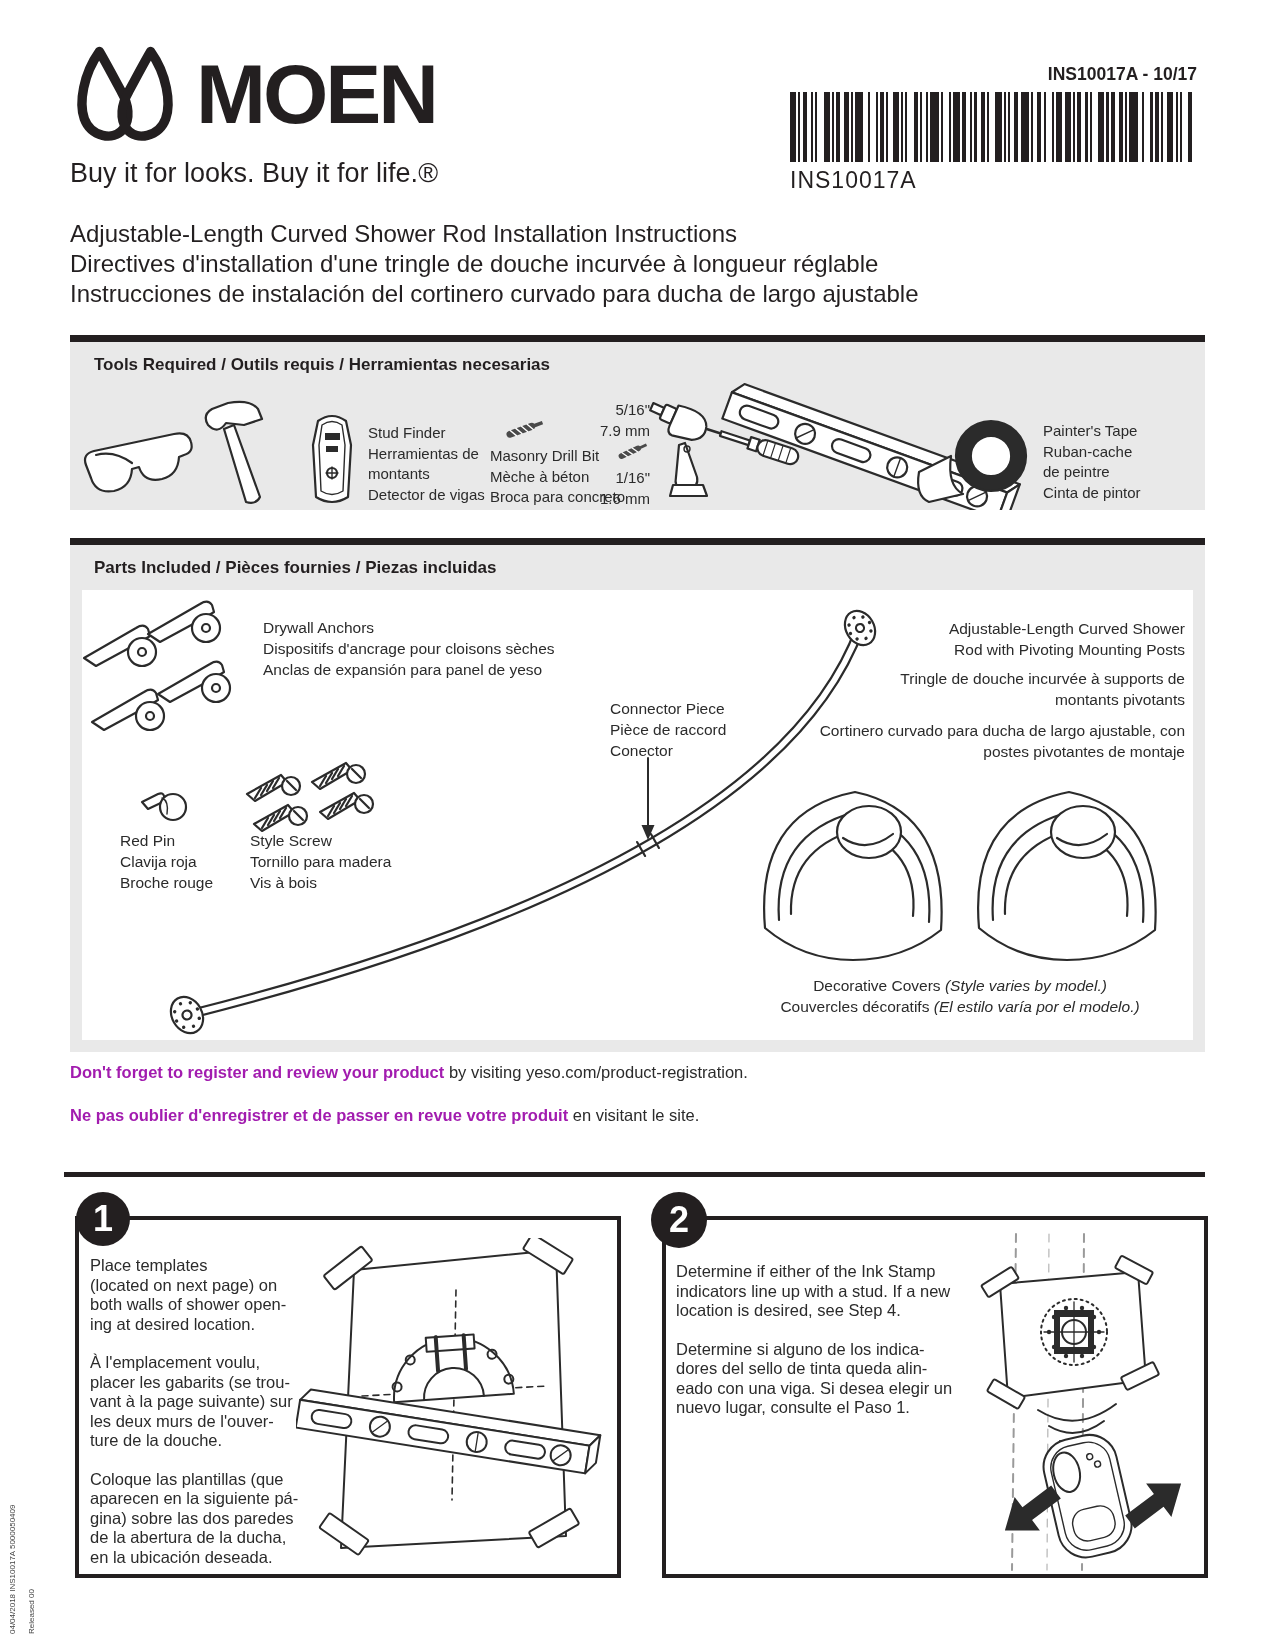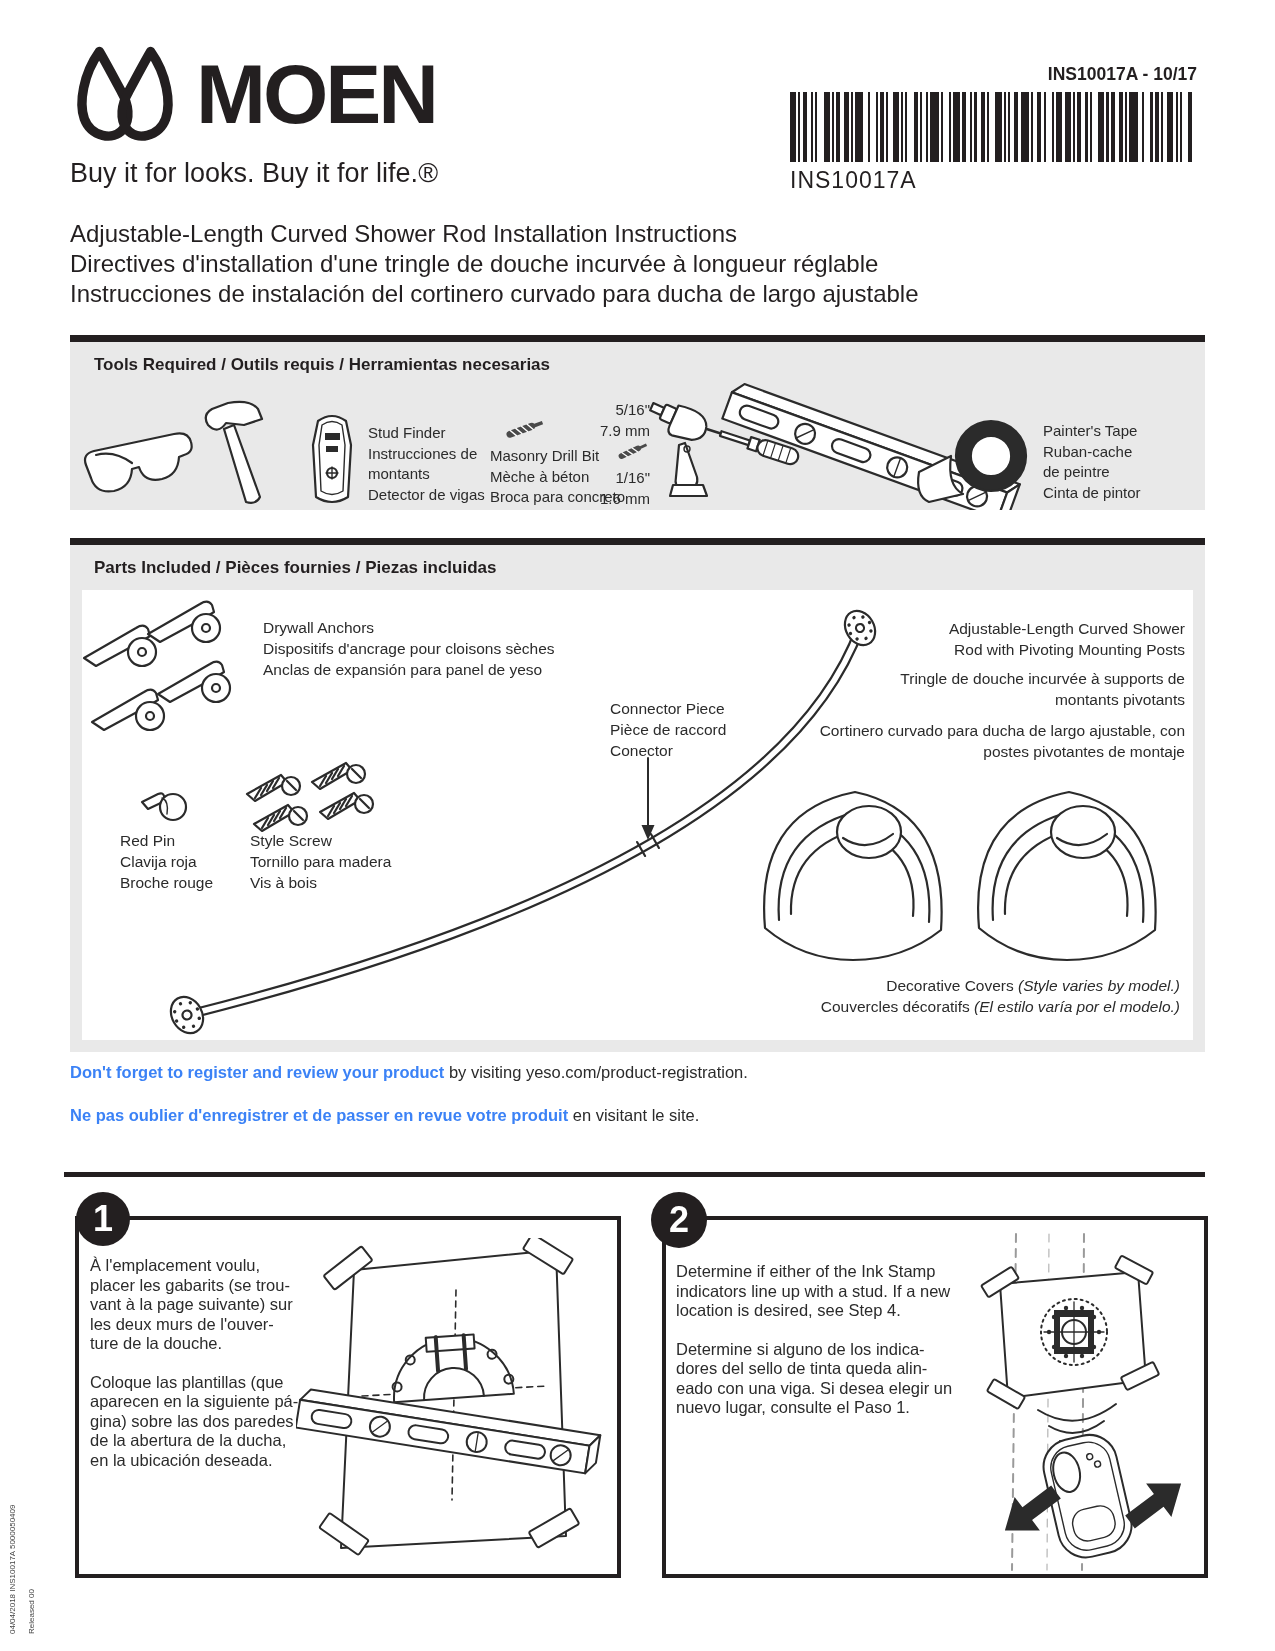--- a/index.html
+++ b/index.html
@@ -11,29 +11,29 @@
   .panel{background:#e9e9e9;border-top:7px solid #231f20;}
   .panel-header{font-weight:bold;font-size:17px;}
   .label{font-size:15.5px;line-height:21px;color:#2b2b2b;}
   .label-sm{font-size:15px;line-height:20.5px;color:#2b2b2b;}
   .title-line{font-size:24px;line-height:30px;color:#231f20;}
   .tagline{font-size:27px;color:#231f20;}
   .wordmark{font-size:84px;font-weight:900;letter-spacing:-3px;color:#231f20;}
   .doccode{font-weight:bold;font-size:17.5px;}
   .bclabel{font-size:23px;letter-spacing:1px;}
   .reg{font-size:16.5px;color:#2b2b2b;}
-  .reg b{color:#3b82f6;}
+  .reg b{color:#a21caf;}
   .rule{background:#231f20;}
   .stepbox{border:4px solid #231f20;background:#fff;}
   .badge{background:#231f20;border-radius:50%;color:#fff;font-weight:bold;
          display:flex;align-items:center;justify-content:center;font-size:36px;}
   .steptext{font-size:16.5px;line-height:19.5px;color:#2b2b2b;}
   .steptext p{margin:0 0 19px 0;white-space:pre-line;}
   .rightalign{text-align:right;}
-  .center{text-align:right;}
+  .center{text-align:center;}
   .cap-line i{font-style:italic;}
   [data-name="barcode"]{font-size:0;overflow:hidden;}
   [data-name="barcode"] i{display:inline-block;height:100%;background:#231f20;}
   .vtext{font-size:8px;line-height:9.5px;color:#444;transform:rotate(-90deg);transform-origin:center;white-space:pre-line;}
   svg{display:block;}
 </style>
 </head>
 <body>
 
 <div class="page" data-name="document-page">
@@ -143,21 +143,21 @@
         <g data-name="painters-tape-icon" transform="translate(847,81)">
           <path d="M2 56 L34 40 Q30 70 46 78 L12 86 Q-2 80 2 56 Z"></path>
           <circle cx="74" cy="40" r="35" fill="#2b2b2b"></circle>
           <circle cx="74" cy="40" r="18" fill="#fff" stroke="#fff"></circle>
         </g>
       </g>
     </svg>
   </div>
 
   <div class="abs label-sm pre" style="left:368px;top:423px" data-name="stud-finder-label">Stud Finder
-Instrucciones de
+Herramientas de
 montants
 Detector de vigas</div>
   <div class="abs label-sm pre" style="left:490px;top:446px" data-name="masonry-bit-label">Masonry Drill Bit
 Mèche à béton
 Broca para concreto</div>
   <div class="abs label-sm pre rightalign" style="left:575px;top:400px;width:75px" data-name="bit-size-large-label">5/16"
 7.9 mm</div>
   <div class="abs label-sm pre rightalign" style="left:575px;top:468px;width:75px" data-name="bit-size-small-label">1/16"
 1.6 mm</div>
   <div class="abs label-sm pre" style="left:1043px;top:421px" data-name="painters-tape-label">Painter's Tape
@@ -291,20 +291,24 @@
   </div>
   <div class="abs reg" style="left:70px;top:1106px" data-name="registration-line-fr">
     <b>Ne pas oublier d'enregistrer et de passer en revue votre produit</b><span> en visitant le site.</span>
   </div>
 
   <div class="abs rule" style="left:64px;top:1172px;width:1141px;height:5px" data-name="section-divider"></div>
 
   <div class="abs stepbox" style="left:75px;top:1216px;width:546px;height:362px" data-name="step-1-box"></div>
   <div class="abs badge" style="left:76px;top:1192px;width:54px;height:54px" data-name="step-1-number-badge">1</div>
   <div class="abs steptext" style="left:90px;top:1256px;width:235px" data-name="step-1-text">
+    <p>Place templates
+(located on next page) on
+both walls of shower open-
+ing at desired location.</p>
     <p>À l'emplacement voulu,
 placer les gabarits (se trou-
 vant à la page suivante) sur
 les deux murs de l'ouver-
 ture de la douche.</p>
     <p>Coloque las plantillas (que
 aparecen en la siguiente pá-
 gina) sobre las dos paredes
 de la abertura de la ducha,
 en la ubicación deseada.</p>

